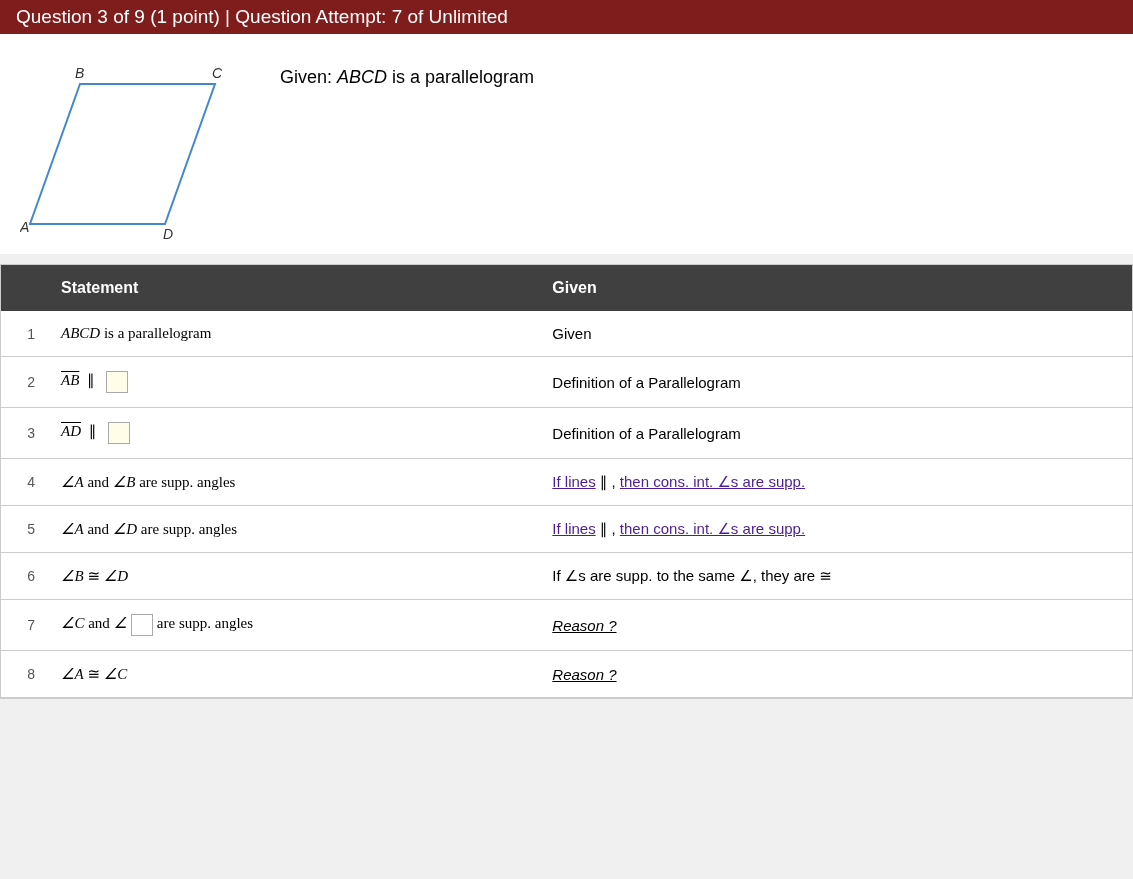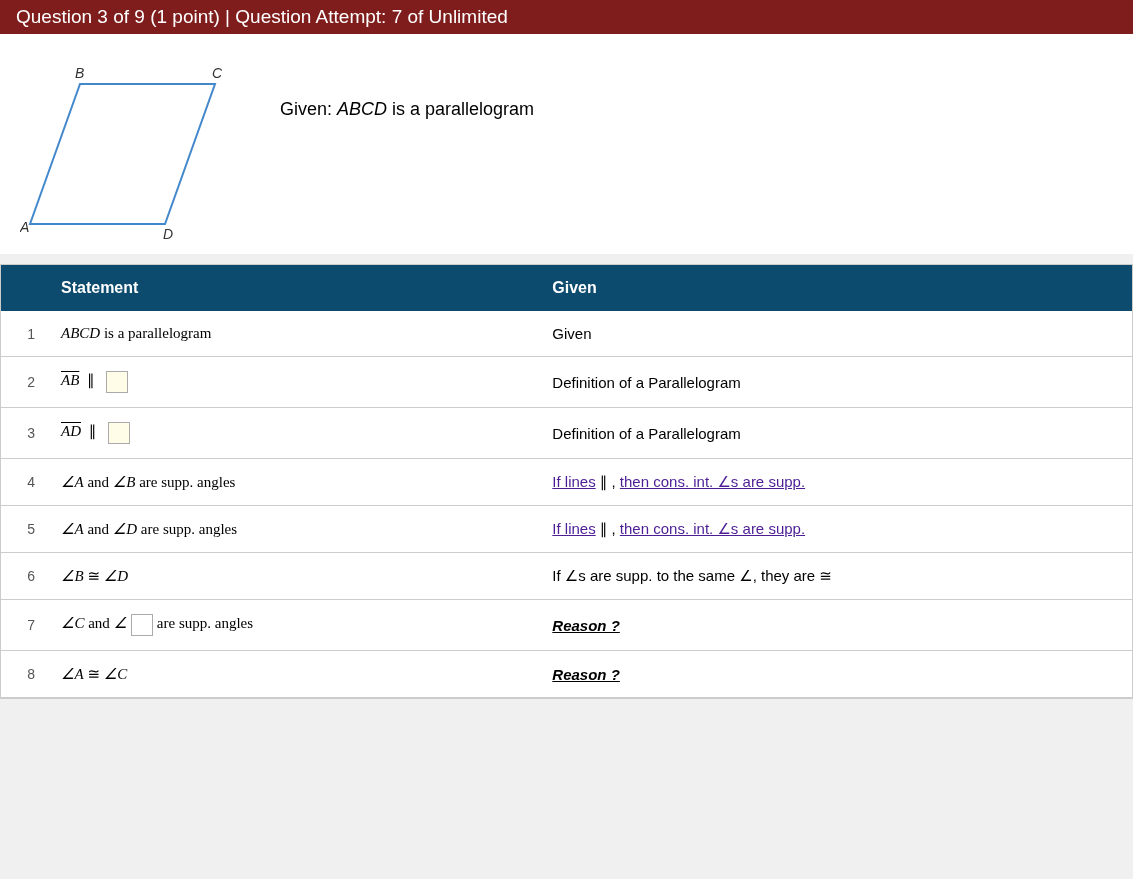--- a/index.html
+++ b/index.html
@@ -39,21 +39,20 @@
 
     .given-prove {
       flex: 1;
       padding-top: 10px;
     }
 
     .given-prove p {
       font-size: 18px;
       margin-bottom: 18px;
       line-height: 1.5;
-      margin-top: 32px;
     }
 
     .italic-math {
       font-style: italic;
     }
 
     .overline {
       text-decoration: overline;
     }
 
@@ -63,21 +62,21 @@
       background: white;
       border: 1px solid #ccc;
     }
 
     .proof-table {
       width: 100%;
       border-collapse: collapse;
     }
 
     .proof-table thead tr {
-      background: #0c4a6e;
+      background: #404040;
       color: white;
     }
 
     .proof-table thead th {
       padding: 14px 20px;
       text-align: left;
       font-size: 16px;
       font-weight: bold;
     }
 
@@ -124,21 +123,21 @@
       height: 22px;
       border: 1px solid #aaa;
       background: #fff;
       vertical-align: middle;
       margin-left: 4px;
     }
 
     .reason-link {
       text-decoration: underline;
       font-style: italic;
-      font-weight: bold;
+      font-weight: normal;
       color: #000;
     }
 
     .reason-link-normal {
       text-decoration: underline;
       color: #4c1d95;
     }
 
     .parallel-sym {
       font-size: 15px;

